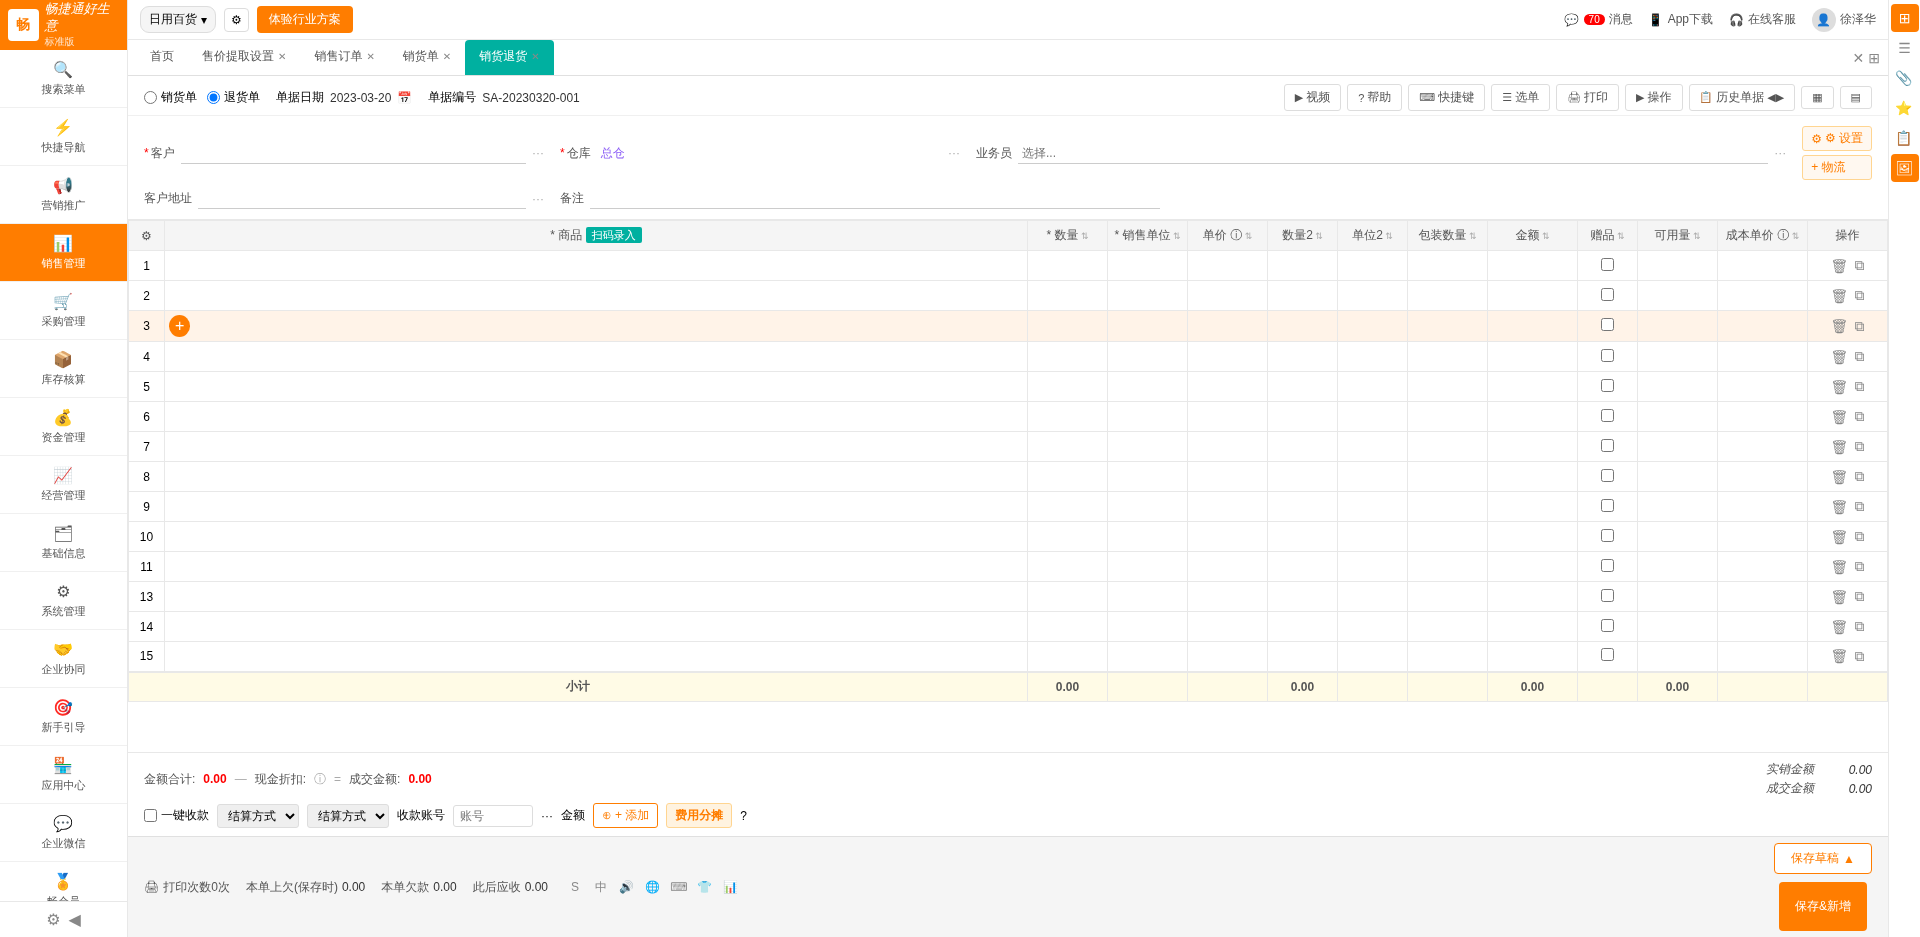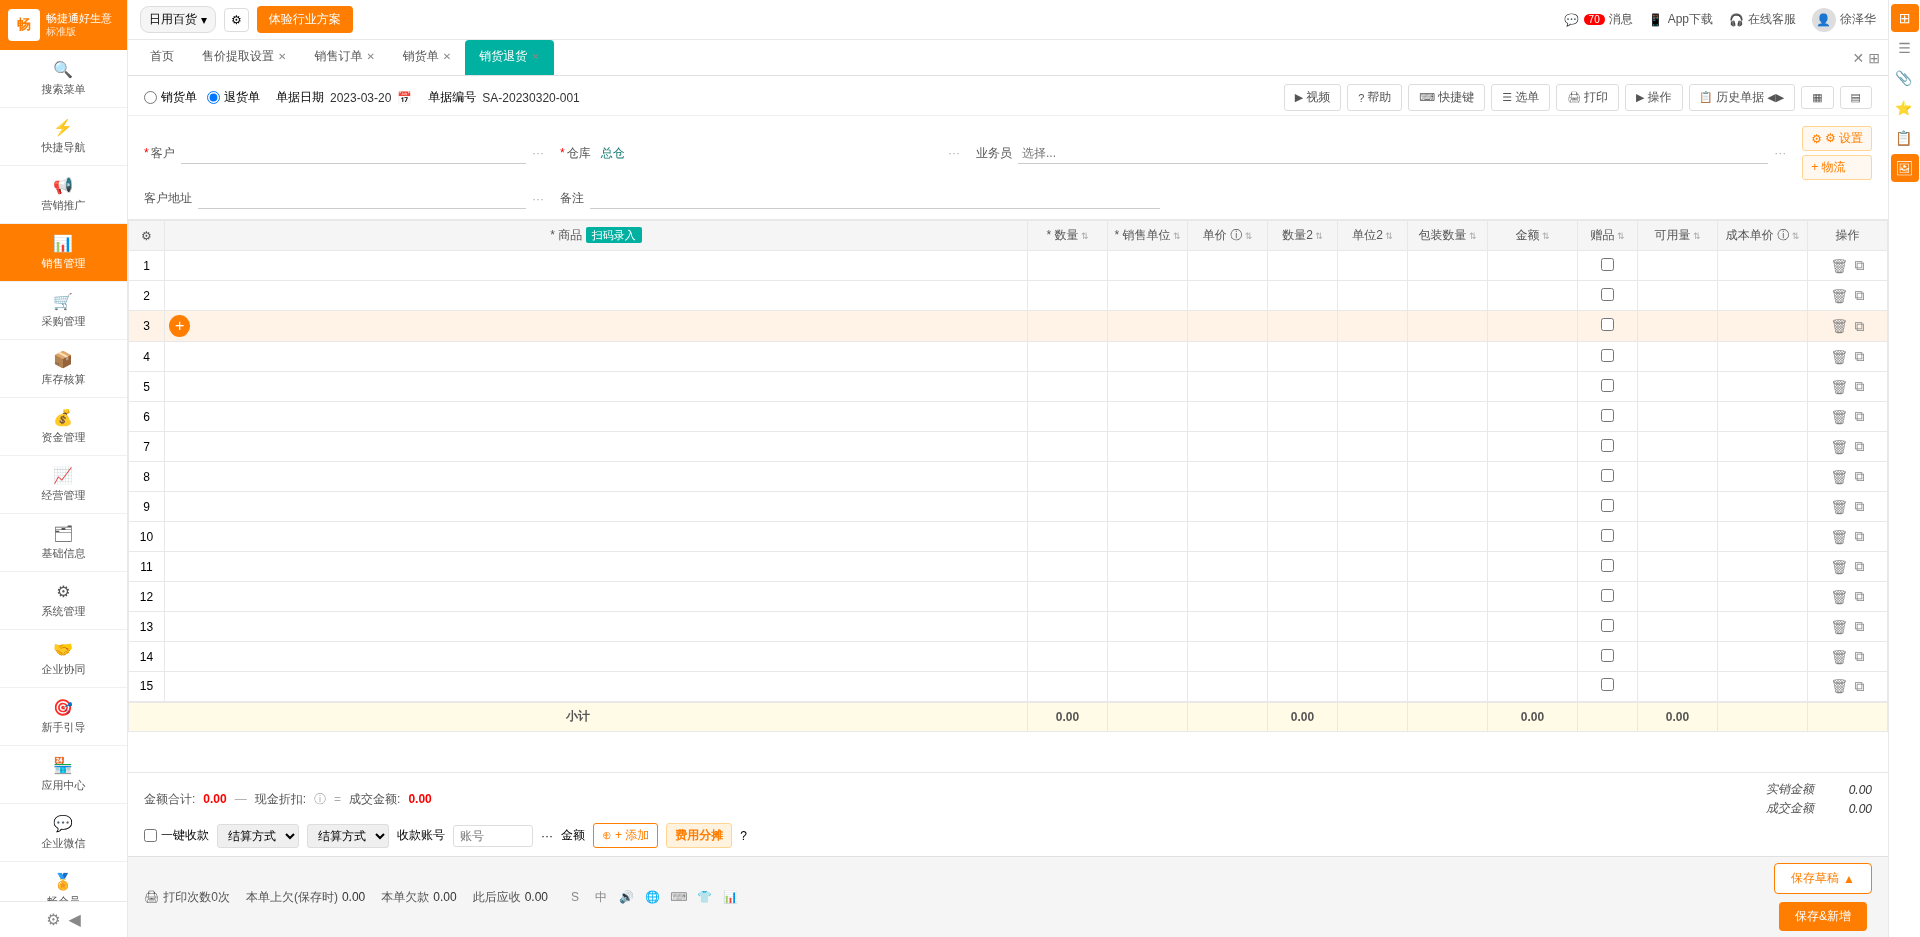--- a/index.html
+++ b/index.html
@@ -2,21 +2,21 @@
 <html><head>
   <meta charset="utf-8">
   <style>
     * { box-sizing: border-box; margin: 0; padding: 0; font-family: 'Microsoft YaHei', Arial, sans-serif; font-size: 12px; }
     body { background: #f5f5f5; display: flex; height: 937px; overflow: hidden; }
 
     
     .sidebar { width: 128px; background: #fff; border-right: 1px solid #e8e8e8; display: flex; flex-direction: column; height: 100%; }
     .sidebar-logo { background: #ff7d00; padding: 10px 8px; display: flex; align-items: center; gap: 6px; height: 50px; }
     .sidebar-logo-icon { width: 32px; height: 32px; background: #fff; border-radius: 4px; display: flex; align-items: center; justify-content: center; color: #ff7d00; font-weight: bold; font-size: 14px; }
-    .sidebar-logo-text { color: #fff; font-size: 11px; line-height: 1.3; }
+    .sidebar-logo-text { color: #fff; font-size: 13px; line-height: 1.3; font-style: italic; }
     .sidebar-version { color: rgba(255,255,255,0.8); font-size: 10px; }
     .sidebar-menu { flex: 1; overflow-y: auto; }
     .sidebar-item { display: flex; flex-direction: column; align-items: center; padding: 10px 4px; cursor: pointer; border-bottom: 1px solid #f0f0f0; color: #555; gap: 3px; }
     .sidebar-item.active { background: #ff7d00; color: #fff; }
     .sidebar-item-icon { font-size: 16px; }
     .sidebar-item-label { font-size: 11px; text-align: center; }
     .sidebar-bottom { padding: 8px; display: flex; gap: 8px; justify-content: center; border-top: 1px solid #e8e8e8; }
     .sidebar-bottom-btn { cursor: pointer; color: #888; font-size: 16px; }
 
     
@@ -104,21 +104,21 @@
     .footer-amount-item { display: flex; gap: 8px; align-items: center; }
     .footer-amount-label { color: #555; }
     .footer-amount-val { color: #333; min-width: 50px; text-align: right; }
 
     
     .bottom-bar { background: #f5f5f5; border-top: 1px solid #e0e0e0; padding: 6px 16px; display: flex; align-items: center; gap: 16px; }
     .bottom-bar-info { display: flex; align-items: center; gap: 4px; color: #555; }
     .bottom-bar-val { color: #333; }
     .bottom-bar-actions { margin-left: auto; display: flex; gap: 8px; align-items: center; flex-direction: column; }
     .btn-save-draft { background: #fff; border: 1px solid #ff7d00; color: #ff7d00; border-radius: 4px; padding: 6px 16px; cursor: pointer; display: flex; align-items: center; gap: 4px; }
-    .btn-save-new { background: #ff7d00; border: none; color: #fff; border-radius: 4px; padding: 6px 16px; cursor: pointer; font-size: 13px; }
+    .btn-save-new { background: #ff7d00; border: none; color: #fff; border-radius: 4px; padding: 16px 16px; cursor: pointer; font-size: 13px; }
     .taskbar-icons { display: flex; gap: 4px; }
     .taskbar-icon { width: 22px; height: 22px; display: flex; align-items: center; justify-content: center; cursor: pointer; color: #888; }
 
     
     .right-panel { width: 32px; background: #fff; border-left: 1px solid #e8e8e8; display: flex; flex-direction: column; align-items: center; padding: 4px 0; gap: 2px; }
     .right-panel-btn { width: 28px; height: 28px; display: flex; align-items: center; justify-content: center; cursor: pointer; color: #888; border-radius: 4px; font-size: 14px; }
     .right-panel-btn.active { background: #ff7d00; color: #fff; }
 
     
     .table-input { width: 100%; border: none; background: transparent; text-align: center; outline: none; }
@@ -314,21 +314,21 @@
 
     <div class="form-section">
       <div class="form-row">
         <div class="form-field" style="max-width:400px;">
           <span class="form-label required">客户</span>
           <input class="form-input" type="text" placeholder="" style="">
           <span class="form-dots">···</span>
         </div>
         <div class="form-field" style="max-width:400px;">
           <span class="form-label required">仓库</span>
-          <span style="color:#0f766e; margin-left:4px;">总仓</span>
+          <span style="color:#8b5cf6; margin-left:4px;">总仓</span>
           <span class="form-dots" style="margin-left:auto;">···</span>
         </div>
         <div class="form-field">
           <span class="form-label">业务员</span>
           <input class="form-input" type="text" placeholder="选择..." style="">
           <span class="form-dots">···</span>
         </div>
         <div style="display:flex; flex-direction:column; gap:4px; margin-left: auto;">
           <button class="panel-btn orange">
             <span>⚙</span>
@@ -615,42 +615,20 @@
       <td></td>
       <td></td>
       <td>
         <div class="row-ops">
           <button class="row-op-btn">🗑</button>
           <button class="row-op-btn">⧉</button>
         </div>
       </td>
     </tr>
             <tr>
-      <td>12</td>
-      <td>
-        
-      </td>
-      <td><input class="table-input" type="text" style=""></td>
-      <td></td>
-      <td></td>
-      <td></td>
-      <td></td>
-      <td></td>
-      <td></td>
-      <td><input type="checkbox" style=""></td>
-      <td></td>
-      <td></td>
-      <td>
-        <div class="row-ops">
-          <button class="row-op-btn">🗑</button>
-          <button class="row-op-btn">⧉</button>
-        </div>
-      </td>
-    </tr>
-            <tr>
       <td>13</td>
       <td>
         
       </td>
       <td><input class="table-input" type="text" style=""></td>
       <td></td>
       <td></td>
       <td></td>
       <td></td>
       <td></td>

